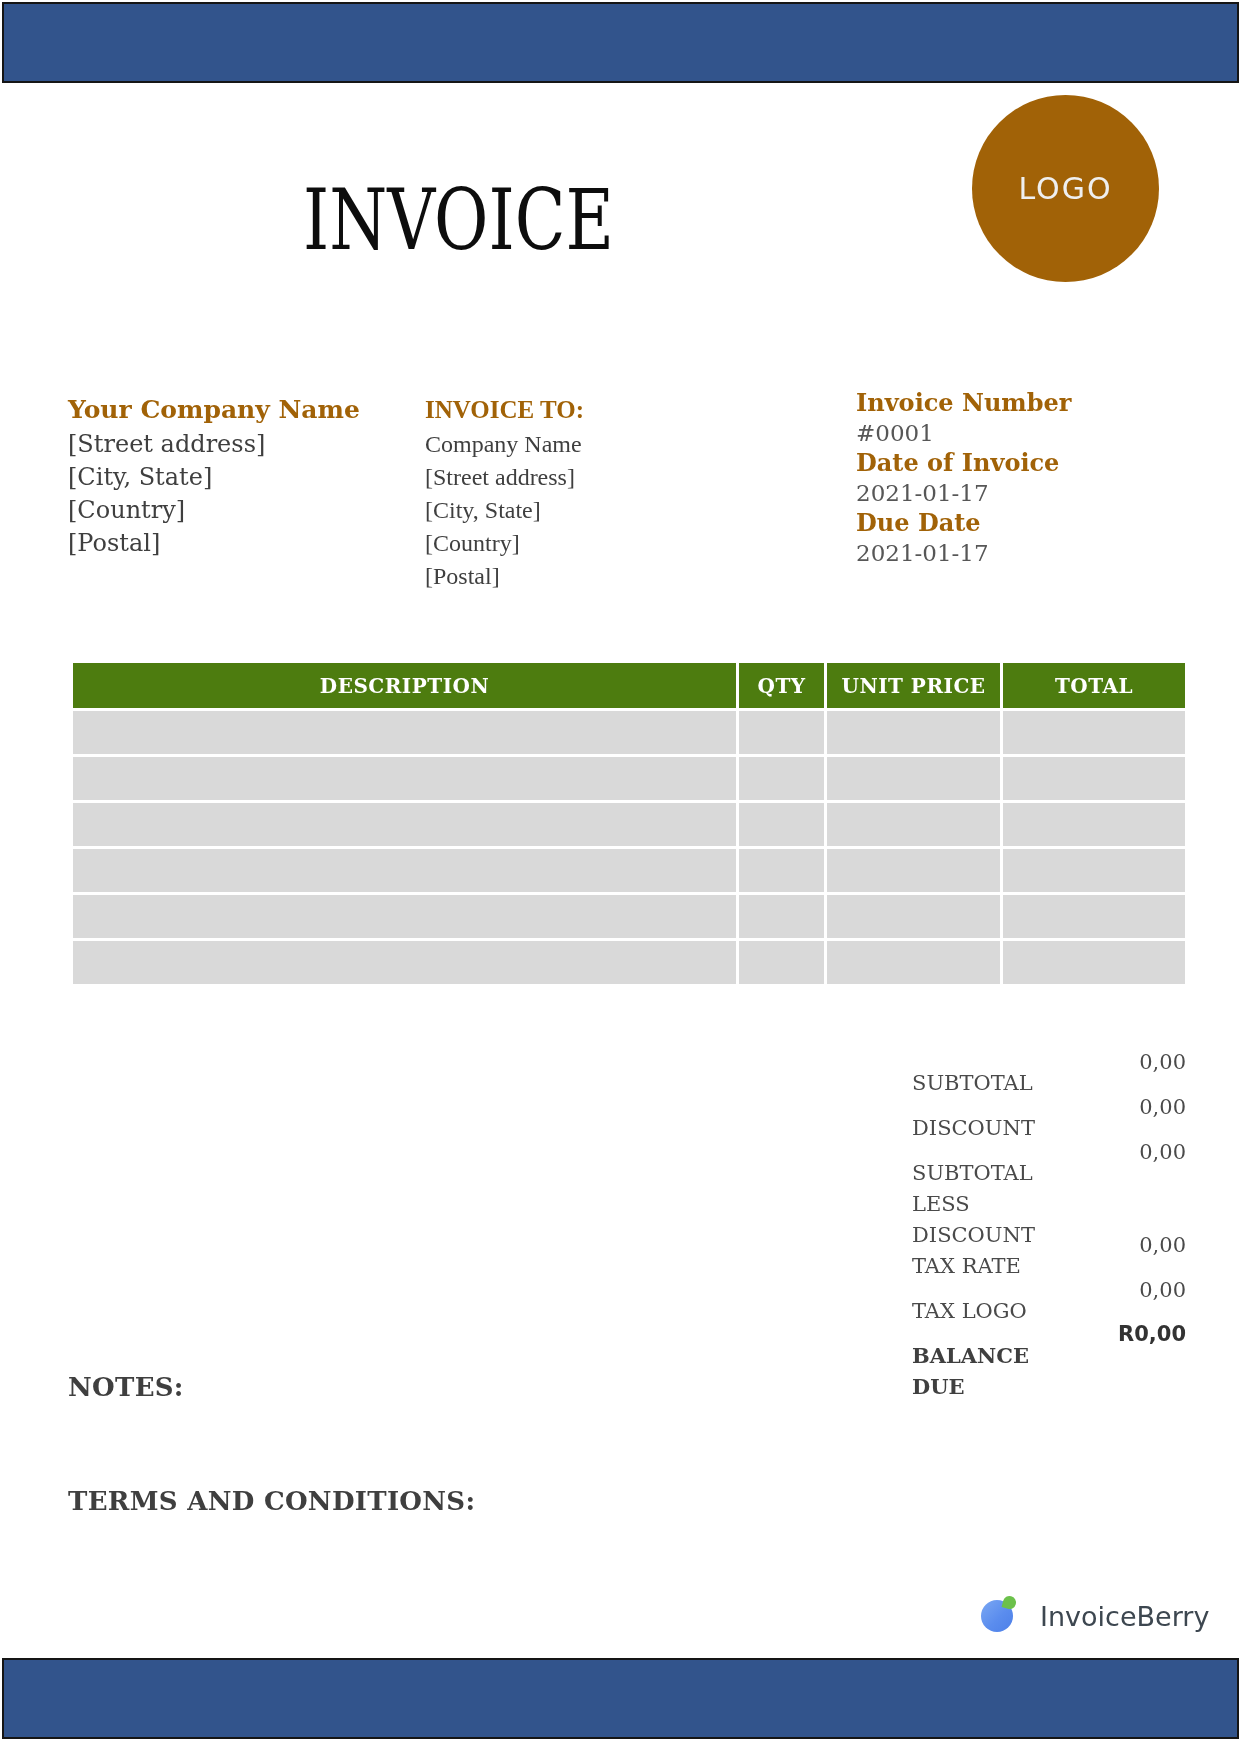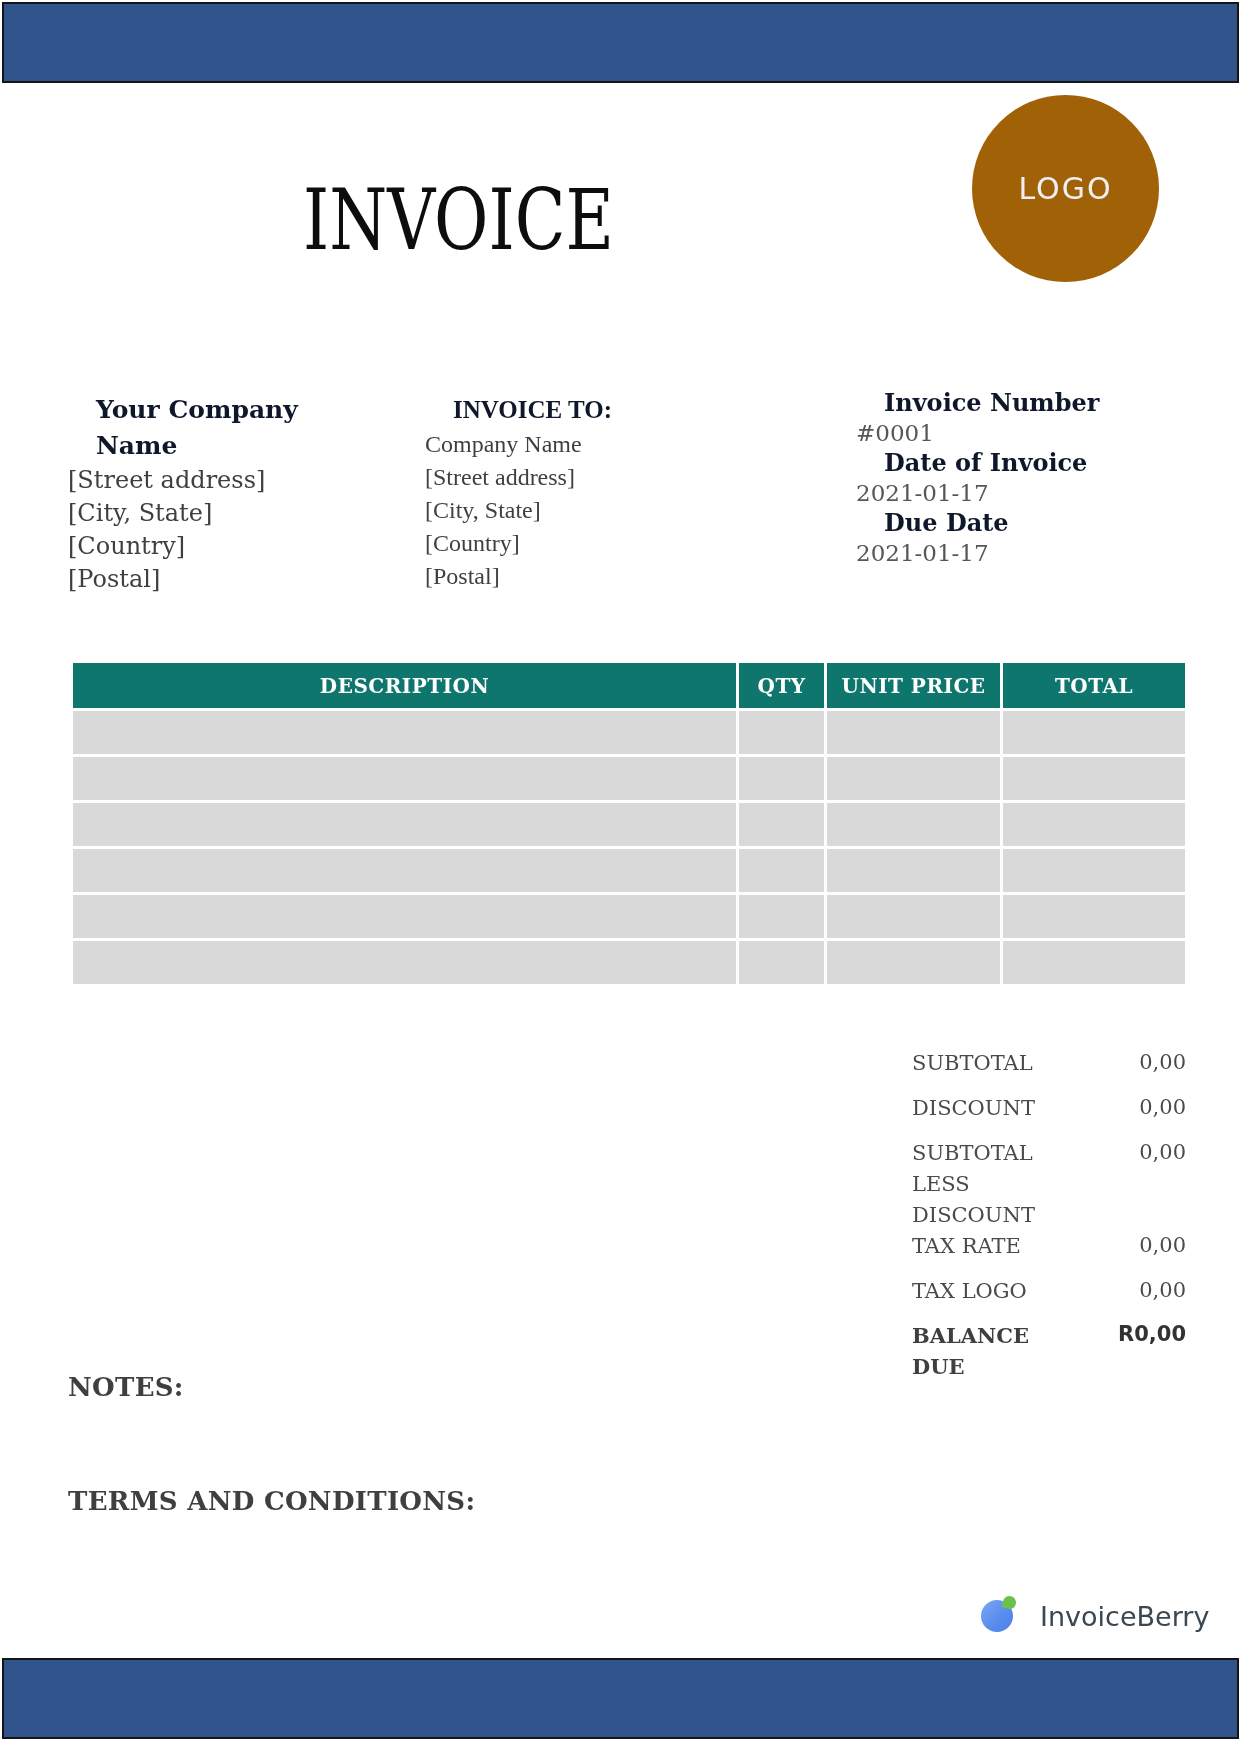--- a/index.html
+++ b/index.html
@@ -14,42 +14,42 @@
   
   .logo-circle{position:absolute;left:972px;top:95px;width:187px;height:187px;border-radius:50%;
                background:#a16207;display:flex;align-items:center;justify-content:center;}
   .logo-circle span{font-family:"DejaVu Sans", sans-serif;color:#EFEFEF;font-size:30px;letter-spacing:2px;}
 
   
   .invoice-title{position:absolute;left:303px;top:178px;font-size:84px;line-height:1;color:#0d0d0d;
                  transform:scaleX(0.79);transform-origin:left top;white-space:nowrap;}
 
   
-  .blue{color:#0f172a;font-weight:bold;margin-left:28px;}
+  .blue{color:#a16207;font-weight:bold;}
   .company-block{position:absolute;left:68px;top:392px;width:310px;}
   .invoiceto-block{position:absolute;left:425px;top:392px;width:310px;font-family:Liberation Serif, serif;}
   .head-line{font-size:25px;line-height:36px;}
   .addr-line{font-size:24px;line-height:33px;color:#3F3F3F;}
   .meta-block{position:absolute;right:55px;top:388px;width:330px;text-align:left;}
   .meta-label{font-size:24px;line-height:30px;}
   .meta-value{font-size:23px;line-height:30px;color:#575757;}
 
   
   .items-table{position:absolute;left:73px;top:663px;width:1112px;}
   .t-grid{display:grid;grid-template-columns:663px 85px 173px 182px;column-gap:3px;}
   .t-head{height:45px;}
-  .t-head .cell{background:#0f766e;color:#ffffff;font-weight:bold;font-size:20px;letter-spacing:.5px;
+  .t-head .cell{background:#4d7c0f;color:#ffffff;font-weight:bold;font-size:20px;letter-spacing:.5px;
                 display:flex;align-items:center;justify-content:center;}
   .t-rows{margin-top:3px;display:grid;grid-template-columns:663px 85px 173px 182px;
           grid-auto-rows:43px;column-gap:3px;row-gap:3px;}
   .t-rows .cell{background:#D9D9D9;}
 
   
   .totals-row{position:absolute;left:912px;width:274px;display:flex;justify-content:space-between;align-items:flex-start;}
-  .totals-label{font-size:21px;line-height:31px;color:#4A4A4A;max-width:150px;}
+  .totals-label{font-size:21px;line-height:31px;color:#4A4A4A;max-width:150px;margin-top:20px;}
   .totals-value{font-size:21px;line-height:28px;color:#4A4A4A;}
   .totals-row.balance .totals-label{font-weight:bold;color:#3F3F3F;}
   .totals-row.balance .totals-value{font-family:"DejaVu Sans", sans-serif;font-weight:bold;font-size:21px;color:#333333;}
 
   
   .sec-heading{position:absolute;left:68px;font-size:26px;font-weight:bold;color:#3F3F3F;letter-spacing:.3px;}
   .sec-heading.notes{top:1372px;}
   .sec-heading.terms{top:1486px;}
 
   

